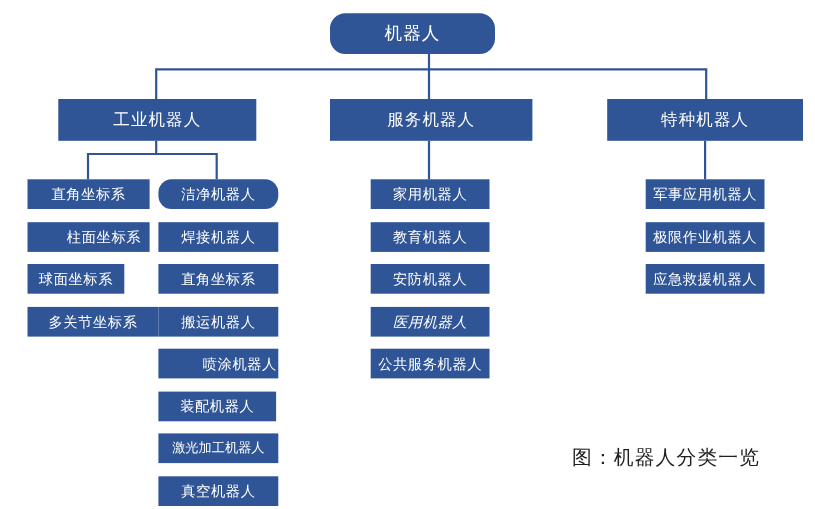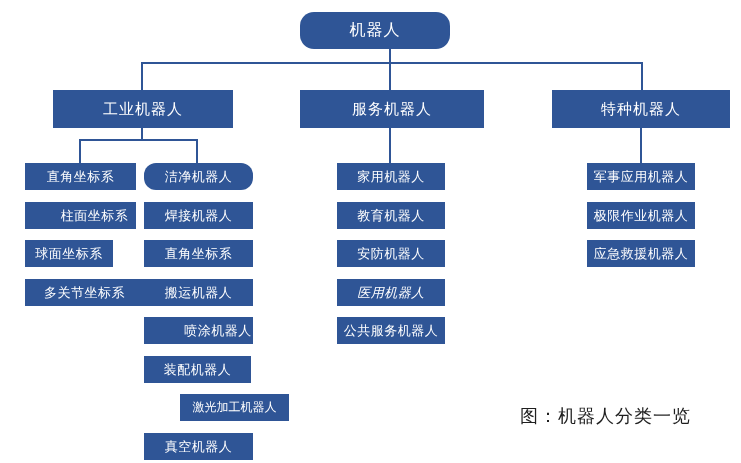--- a/index.html
+++ b/index.html
@@ -18,21 +18,21 @@
     color:#ffffff;
     display:flex;align-items:center;justify-content:center;
     text-align:center;
     letter-spacing:1px;
     box-sizing:border-box;
     white-space:nowrap;
   }
   .lvl1{font-size:16px;}
   .lvl2{font-size:15px;}
   .lvl3{font-size:13px;letter-spacing:0.5px;}
-  .lvl3.small{font-size:12px;letter-spacing:0;margin-left:36px;}
+  .lvl3.small{font-size:12px;letter-spacing:0;}
   .caption{
     position:absolute;
     left:520px;top:404px;
     font-size:18px;
     color:#1f1f1f;
     letter-spacing:1px;
     white-space:nowrap;
   }
 </style>
 </head>

